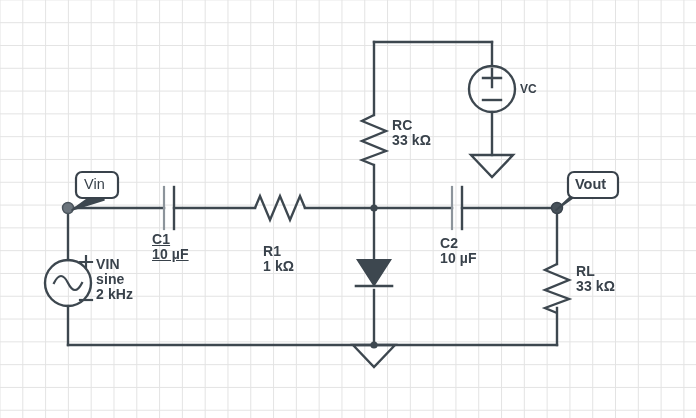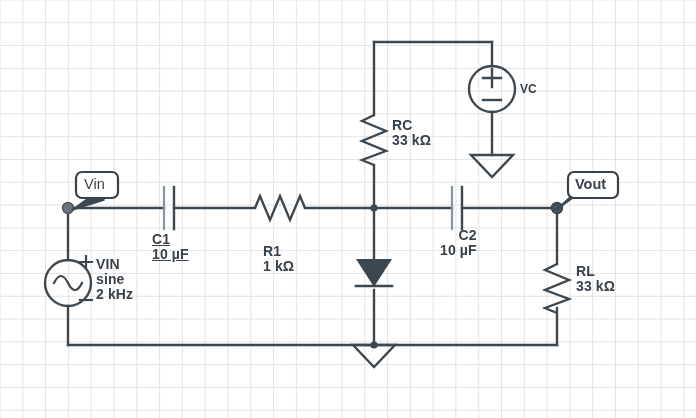--- a/index.html
+++ b/index.html
@@ -137,17 +137,17 @@
 
   <div class="lbl" style="left:152px; top:232px;text-decoration:underline;"><span>C1</span><br><span>10 µF</span></div>
 
   <div class="lbl" style="left:263px; top:244px;"><span>R1</span><br><span>1 kΩ</span></div>
 
   <div class="lbl" style="left:392px; top:118px;"><span>RC</span><br><span>33 kΩ</span></div>
 
   <div class="lbl vc-lbl" style="left:520px; top:82px;">VC</div>
 
 
-  <div class="lbl" style="left:440px; top:228px;text-align:right;"><span>C2</span><br><span>10 µF</span></div>
+  <div class="lbl" style="left:440px; top:236px;"><span>C2</span><br><span>10 µF</span></div>
 
   <div class="lbl" style="left:576px; top:264px;"><span>RL</span><br><span>33 kΩ</span></div>
 
 </div>
 
 </body></html>

